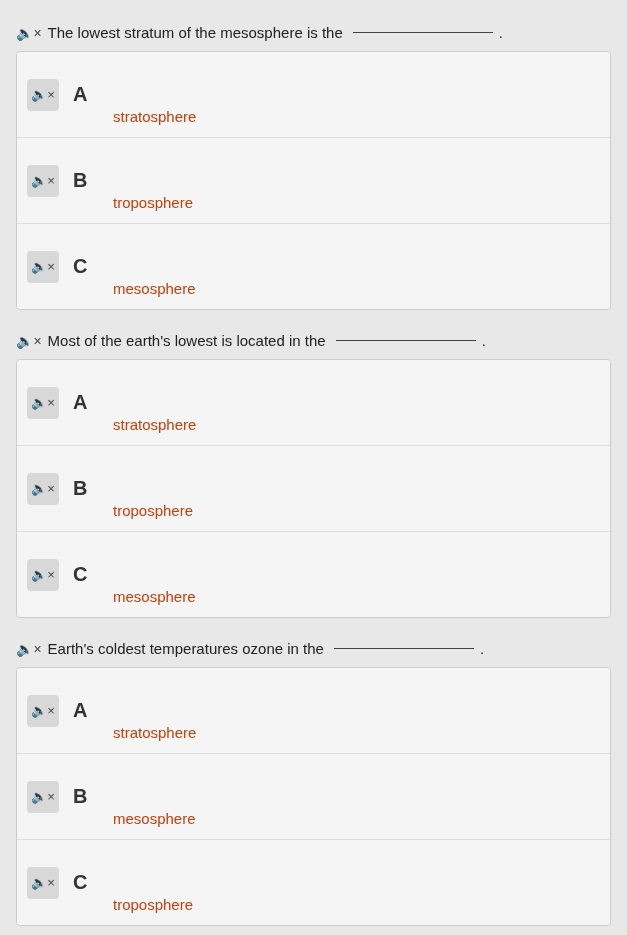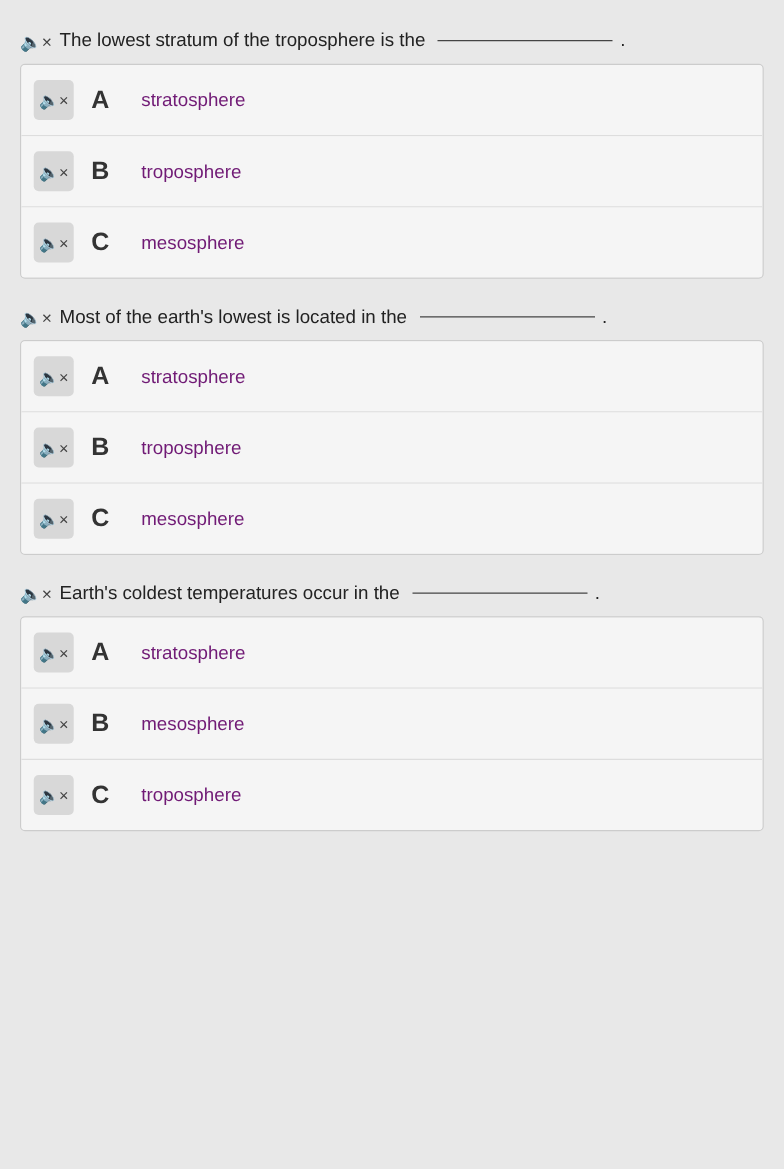--- a/index.html
+++ b/index.html
@@ -87,36 +87,37 @@
       font-size: 20px;
       font-weight: bold;
       color: #333;
       width: 28px;
       margin-right: 12px;
       flex-shrink: 0;
     }
 
     .option-text {
       font-size: 15px;
-      color: #701a75;
+      color: #c2410c;
+      margin-top: 44px;
     }
 
     .question-section {
       margin-bottom: 18px;
     }
   </style>
 </head>
 <body>
 
 <div class="page">
 
 <div class="question-section">
       <div class="question-text">
         <span class="speaker-icon">🔈×</span>
-        <span>The lowest stratum of the troposphere is the </span>
+        <span>The lowest stratum of the mesosphere is the </span>
         <span class="blank"></span>
         <span>.</span>
       </div>
       <div class="options-list">
         <div class="option-row">
           <span class="option-speaker">🔈×</span>
           <span class="option-letter">A</span>
           <span class="option-text">stratosphere</span>
         </div>
         <div class="option-row">
@@ -152,21 +153,21 @@
         <div class="option-row">
           <span class="option-speaker">🔈×</span>
           <span class="option-letter">C</span>
           <span class="option-text">mesosphere</span>
         </div>
       </div>
     </div>
     <div class="question-section">
       <div class="question-text">
         <span class="speaker-icon">🔈×</span>
-        <span>Earth's coldest temperatures occur in the </span>
+        <span>Earth's coldest temperatures ozone in the </span>
         <span class="blank"></span>
         <span>.</span>
       </div>
       <div class="options-list">
         <div class="option-row">
           <span class="option-speaker">🔈×</span>
           <span class="option-letter">A</span>
           <span class="option-text">stratosphere</span>
         </div>
         <div class="option-row">

